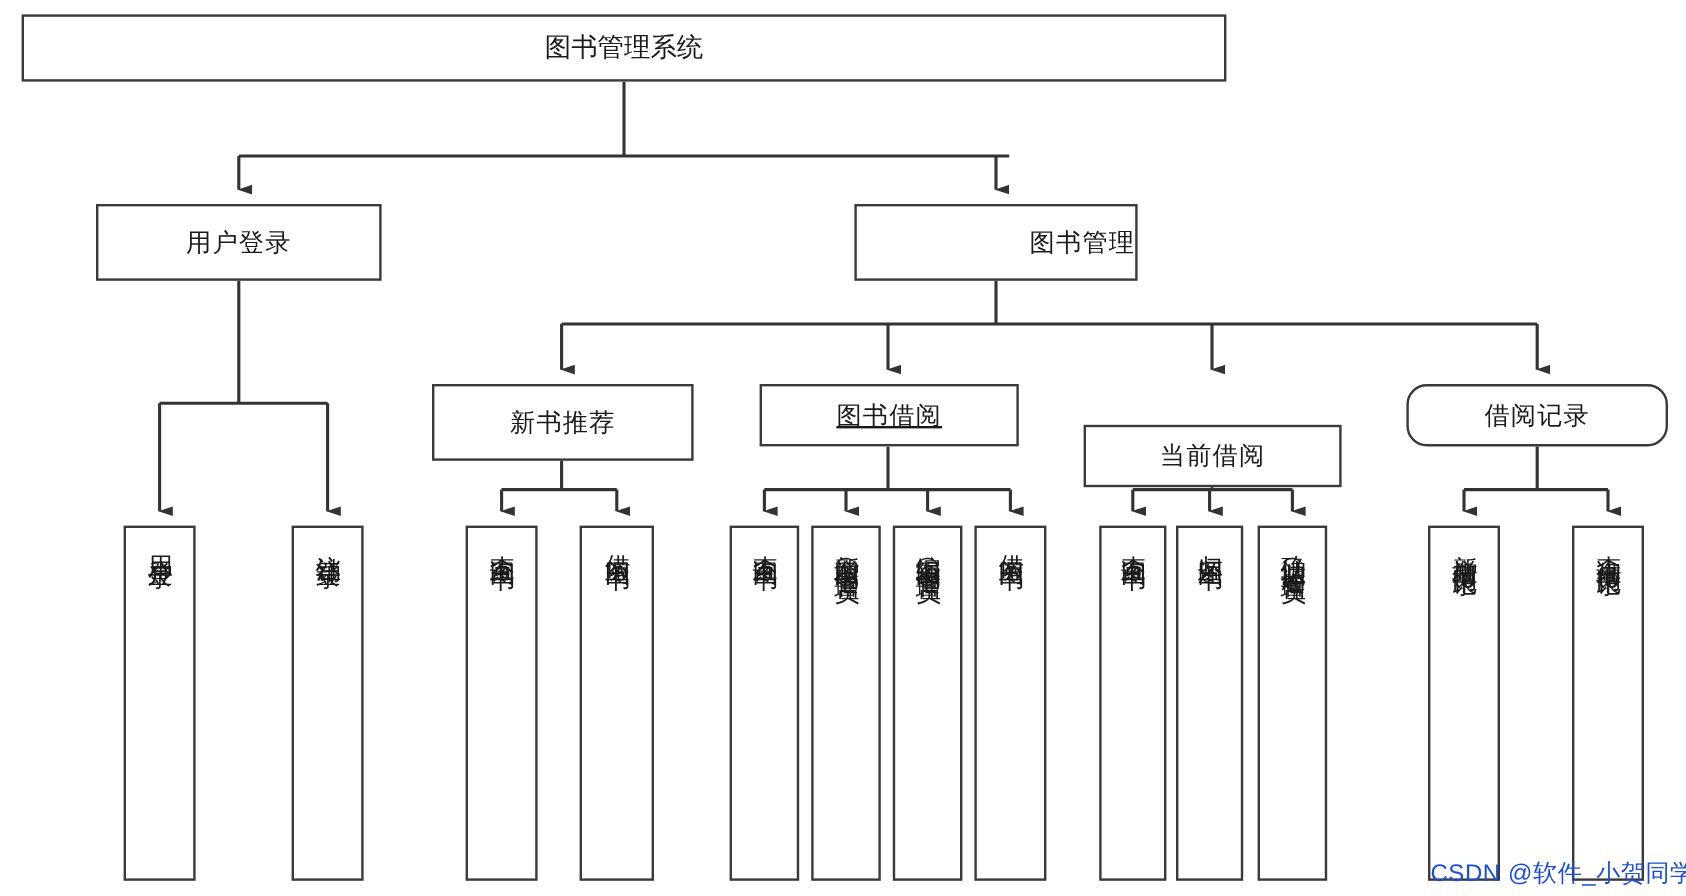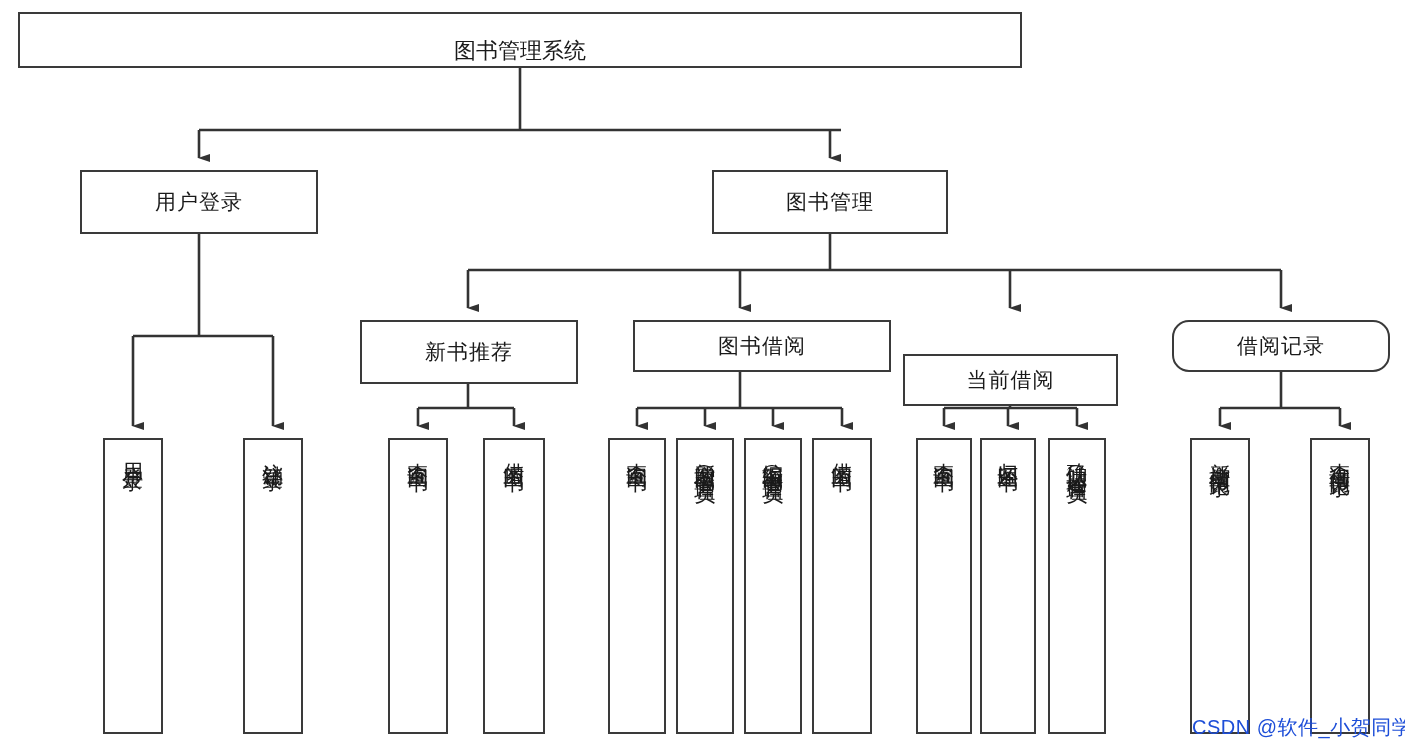--- a/index.html
+++ b/index.html
@@ -112,35 +112,35 @@
       <path d="M1008,408 L1008,426" marker-end="url(#arw)"></path>
       <path d="M1077,408 L1077,426" marker-end="url(#arw)"></path>
 
       <path d="M1281,372 L1281,408"></path>
       <path d="M1220,408 L1340,408"></path>
       <path d="M1220,408 L1220,426" marker-end="url(#arw)"></path>
       <path d="M1340,408 L1340,426" marker-end="url(#arw)"></path>
     </g>
   </svg>
 
-  <div class="node root" style="left:18px; top:12px; width:1004px; height:56px;align-items:flex-end;">
+  <div class="node root" style="left:18px; top:12px; width:1004px; height:56px;">
     <span>图书管理系统</span>
   </div>
 
   <div class="node h" style="left:80px; top:170px; width:238px; height:64px;">
     <span>用户登录</span>
   </div>
-  <div class="node h" style="left:712px; top:170px; width:236px; height:64px;">
+  <div class="node h" style="left:712px; top:170px; width:236px; height:64px;justify-content:flex-end;">
     <span>图书管理</span>
   </div>
 
   <div class="node h" style="left:360px; top:320px; width:218px; height:64px;text-align:right;">
     <span>新书推荐</span>
   </div>
-  <div class="node h" style="left:633px; top:320px; width:258px; height:52px;">
+  <div class="node h" style="left:633px; top:320px; width:216px; height:52px;text-decoration:underline;">
     <span>图书借阅</span>
   </div>
   <div class="node h" style="left:903px; top:320px; width:215px; height:52px;margin-top:34px;">
     <span>当前借阅</span>
   </div>
   <div class="node h" style="left:1172px; top:320px; width:218px; height:52px;border-radius:17px;">
     <span>借阅记录</span>
   </div>
 
   <div class="node v" style="left:103px; top:438px; width:60px; height:296px;">

